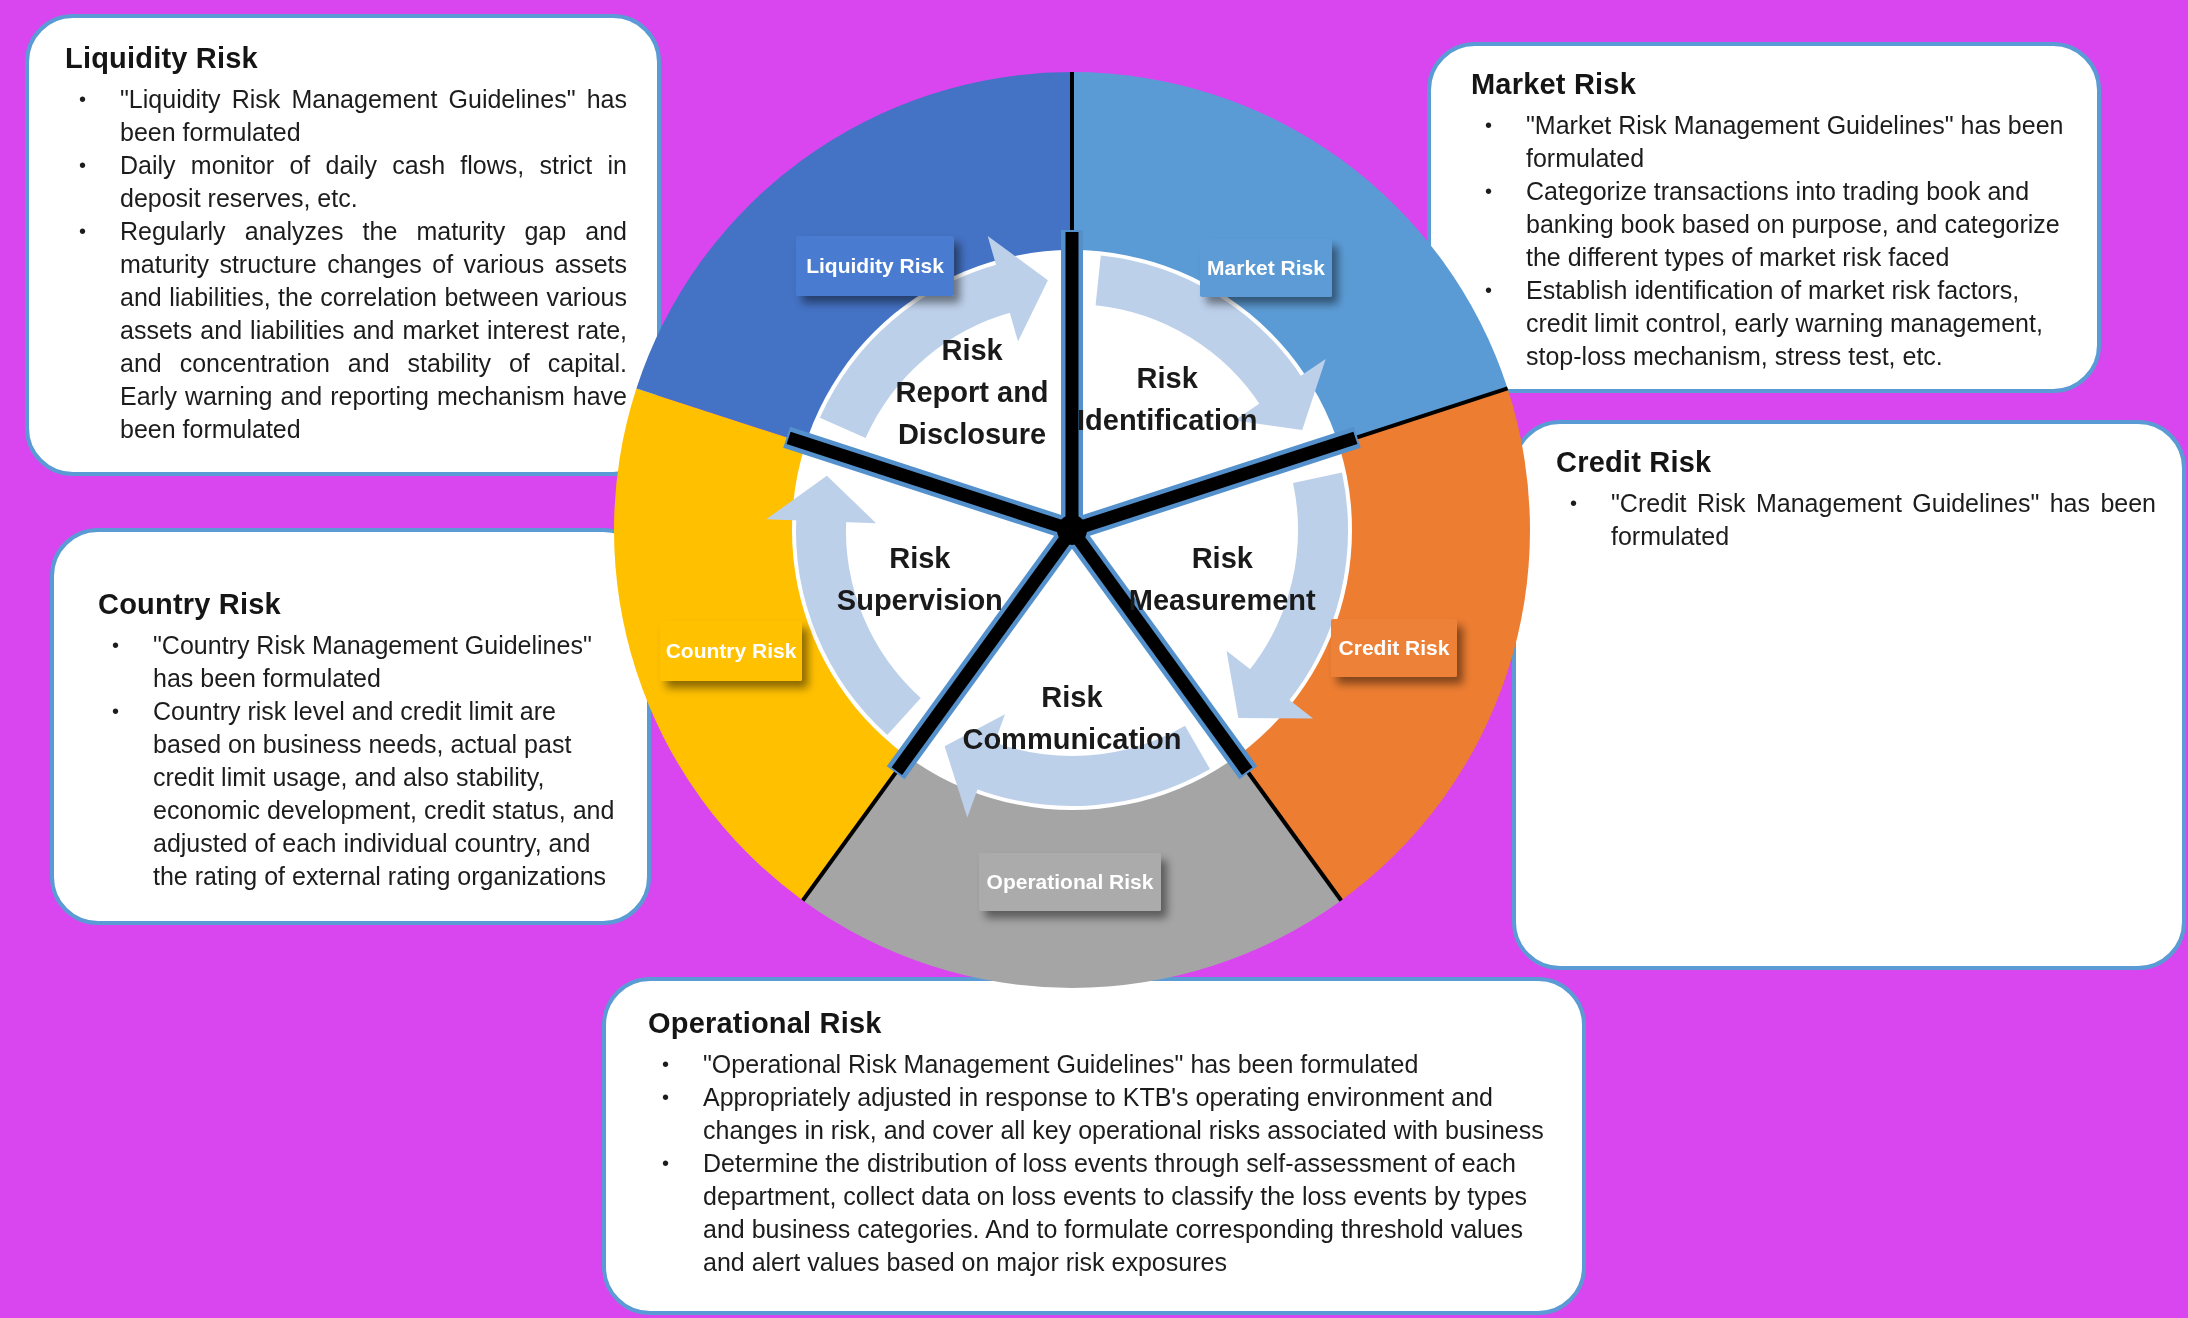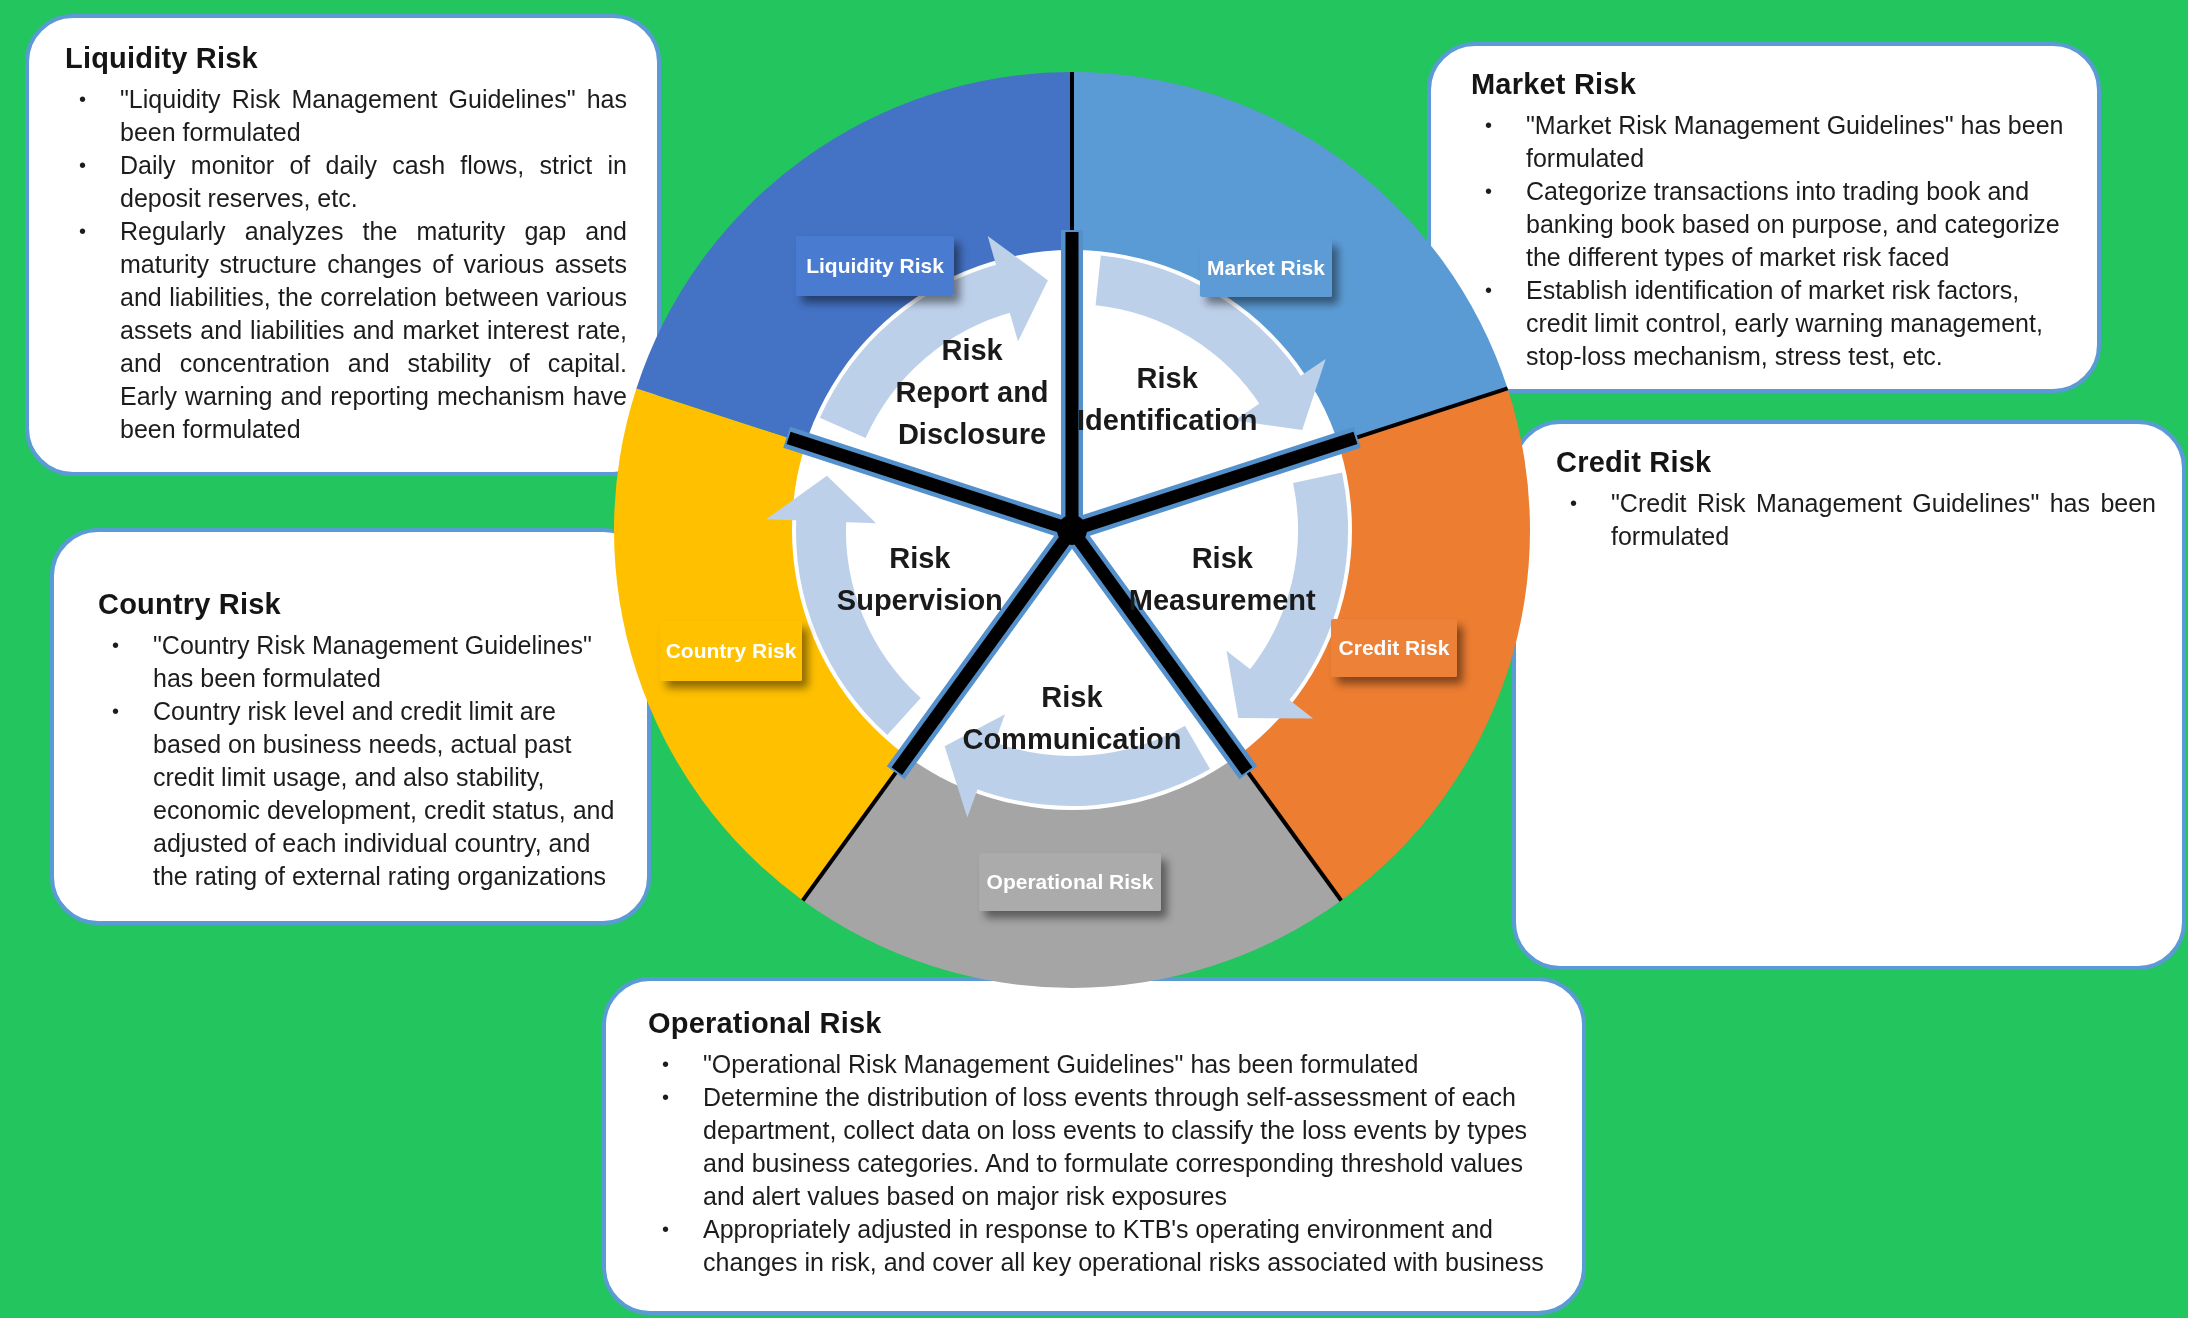--- a/index.html
+++ b/index.html
@@ -1,16 +1,16 @@
 <!DOCTYPE html>
 <html><head>
 <meta charset="utf-8">
 <style>
   html,body{margin:0;padding:0;background:#000;}
-  .stage{position:relative;width:2188px;height:1318px;background:#22c55e;overflow:hidden;
+  .stage{position:relative;width:2188px;height:1318px;background:#d946ef;overflow:hidden;
          font-family:"Liberation Sans",sans-serif;}
   .callout{position:absolute;box-sizing:border-box;background:#fff;border:4px solid #5B9BD5;
            border-radius:48px;color:#1c1c1c;z-index:1;}
   .callout h2{margin:0 0 8px 0;font-size:29px;font-weight:bold;color:#151515;letter-spacing:0.2px;}
   .bullets{list-style:none;margin:0;padding:0;font-size:25px;line-height:1.32;color:#1c1c1c;}
   .bullets li{position:relative;padding-left:55px;}
   .bullets li::before{content:"\2022";position:absolute;left:14px;top:0;font-size:0.8em;line-height:1.65;}
   .justify .bullets li{text-align:justify;}
   .callout-liquidity{left:25px;top:14px;width:636px;height:462px;padding:24px 30px 16px 36px;}
   .callout-market{left:1427px;top:42px;width:674px;height:351px;padding:22px 30px 16px 40px;}
@@ -54,22 +54,22 @@
     <ul class="bullets">
         <li>"Country Risk Management Guidelines" has been formulated</li>
         <li>Country risk level and credit limit are based on business needs, actual past credit limit usage, and also stability, economic development, credit status, and adjusted of each individual country, and the rating of external rating organizations</li>
       </ul>
   </div>
 
   <div class="callout callout-operational">
     <h2>Operational Risk</h2>
     <ul class="bullets">
         <li>"Operational Risk Management Guidelines" has been formulated</li>
+        <li>Appropriately adjusted in response to KTB's operating environment and changes in risk, and cover all key operational risks associated with business</li>
         <li>Determine the distribution of loss events through self-assessment of each department, collect data on loss events to classify the loss events by types and business categories. And to formulate corresponding threshold values and alert values based on major risk exposures</li>
-        <li>Appropriately adjusted in response to KTB's operating environment and changes in risk, and cover all key operational risks associated with business</li>
       </ul>
   </div>
 
   <svg id="wheel-svg" width="2188" height="1318" viewBox="0 0 2188 1318">
       <defs>
         <filter id="tagshadow" x="-30%" y="-30%" width="170%" height="190%">
           <feDropShadow dx="6" dy="7" stdDeviation="4" flood-color="#000" flood-opacity="0.45"></feDropShadow>
         </filter>
       </defs>
       <path d="M1072,530 L1072.0,72.0 A458,458 0 0 1 1507.6,388.5 Z" fill="#5B9BD5"></path>

